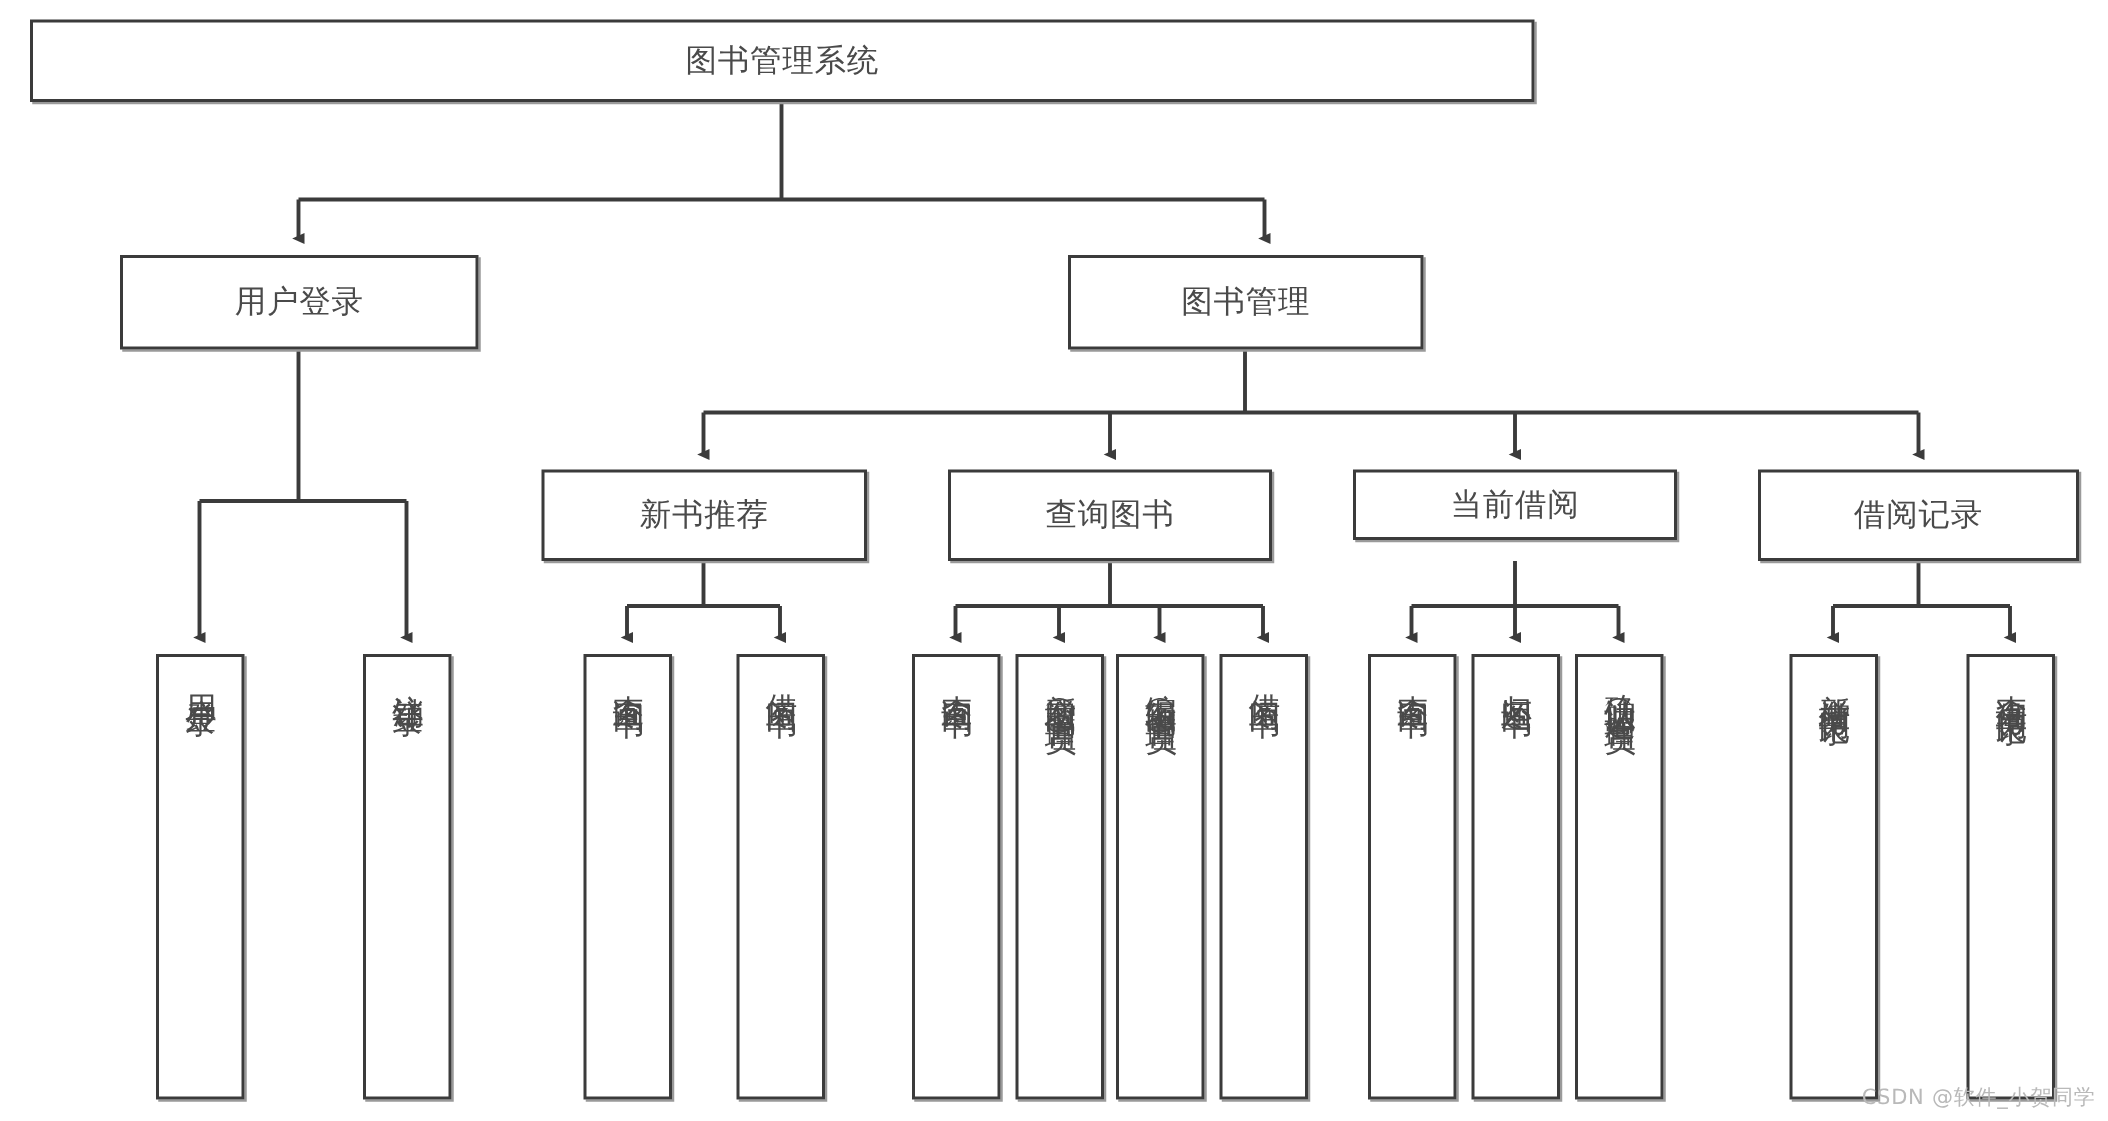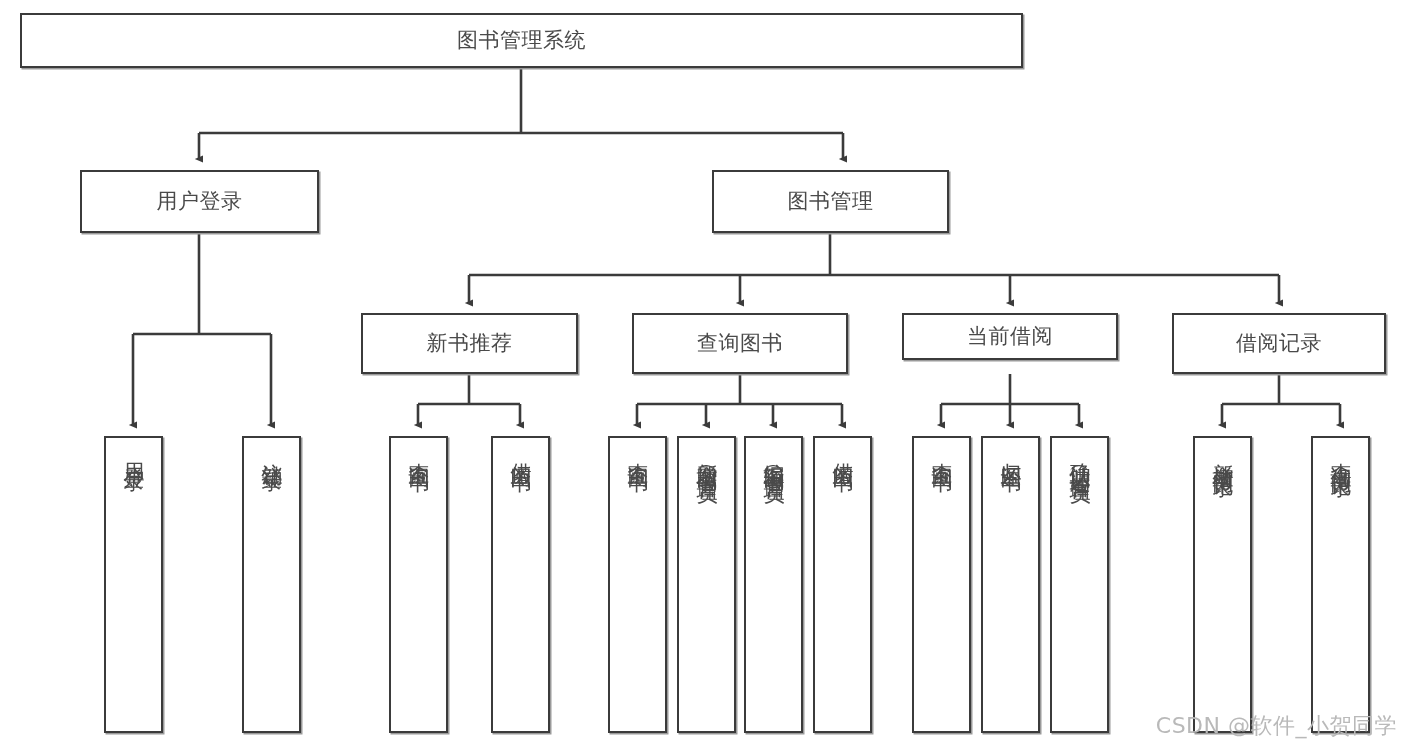--- a/index.html
+++ b/index.html
@@ -60,21 +60,21 @@
     text-orientation: upright;
     font-size: 21px;
     line-height: 1.1;
     letter-spacing: 3px;
     white-space: normal;
   }
   .watermark {
     position: absolute;
     right: 8px;
     bottom: 6px;
-    font-size: 22px;
+    font-size: 14px;
     color: #b9b9b9;
     letter-spacing: 0.5px;
     white-space: nowrap;
     user-select: none;
   }
 </style>
 </head>
 <body>
 
 <div id="canvas">

